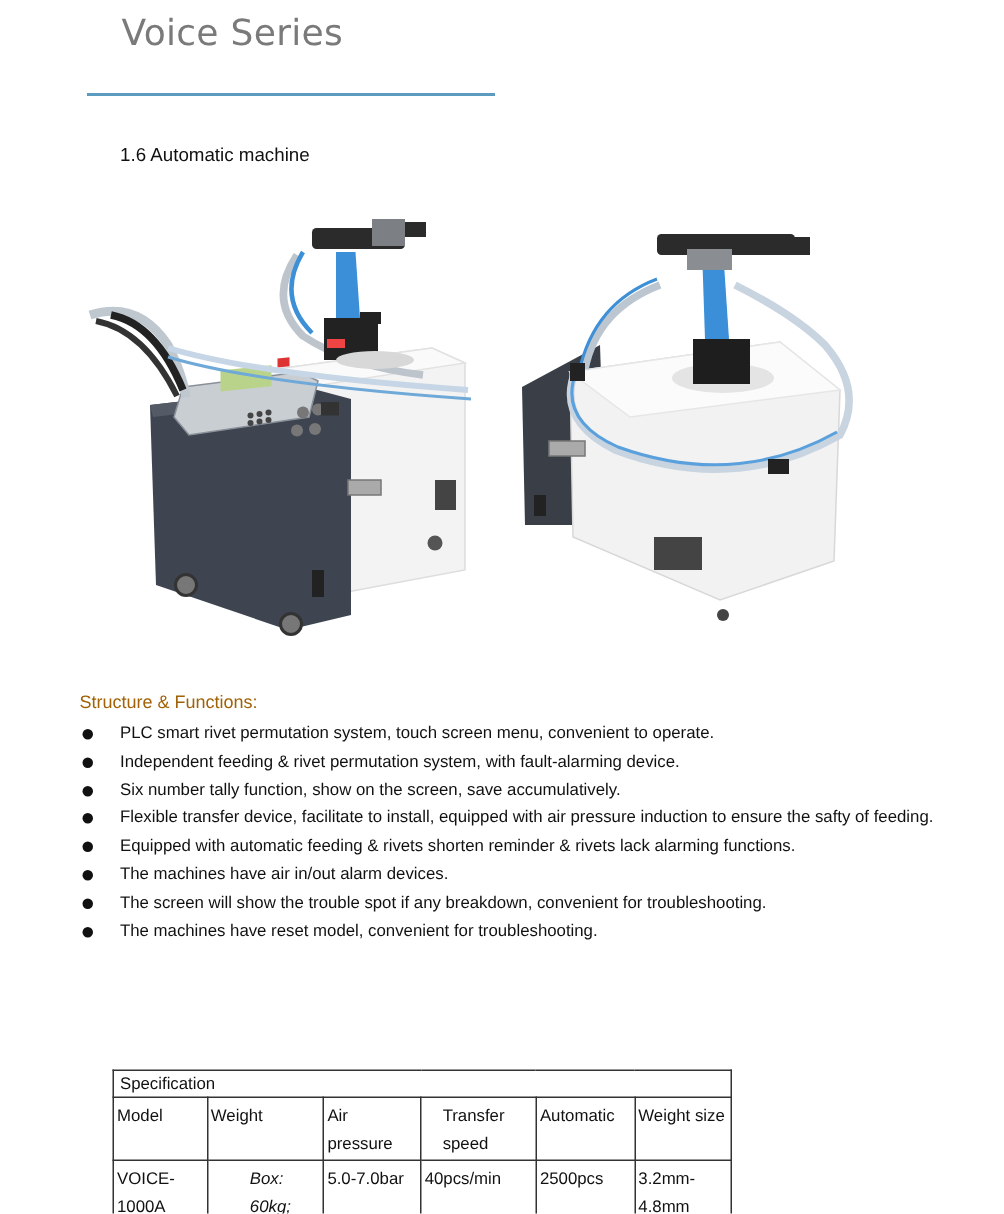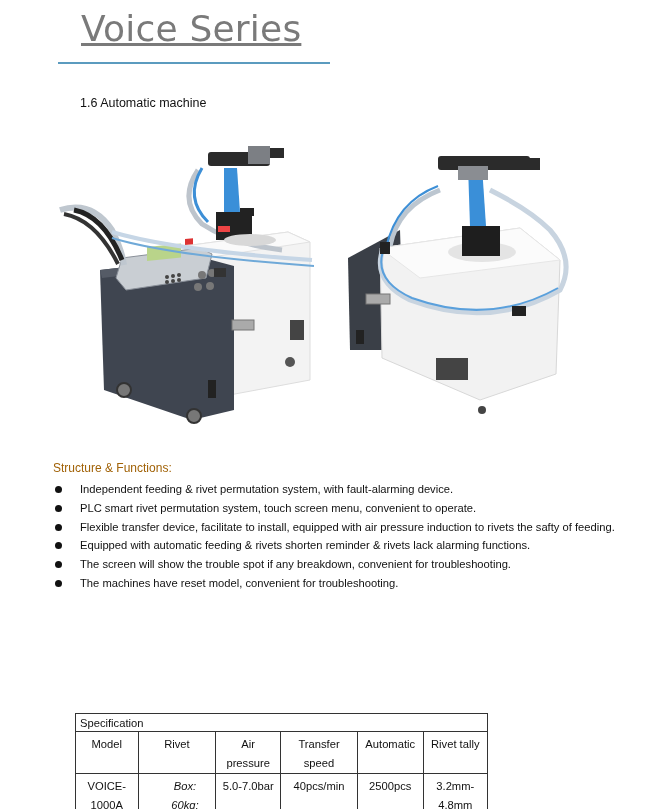--- a/index.html
+++ b/index.html
@@ -1,22 +1,22 @@
 <!DOCTYPE html>
 <html><head>
   <meta charset="utf-8">
   <style>
     * { box-sizing: border-box; margin: 0; padding: 0; }
     html, body { width: 669px; height: 809px; background: #ffffff; overflow: hidden; }
     body { position: relative; font-family: "Liberation Sans", "DejaVu Sans", sans-serif; color: #1a1a1a; }
 
     .page-title {
       position: absolute; left: 81px; top: 8px;
-      font-size: 36px; color: #7a7a7a; letter-spacing: 0.2px;
-      font-family: "DejaVu Sans", "Liberation Sans", sans-serif; font-weight: normal; text-decoration: underline;
+      font-size: 24px; color: #7a7a7a; letter-spacing: 0.2px;
+      font-family: "DejaVu Sans", "Liberation Sans", sans-serif; font-weight: normal;
     }
     .title-rule {
       position: absolute; left: 58px; top: 62px; width: 272px; height: 2px;
       background: #5b9bbf;
     }
     .section-heading {
       position: absolute; left: 80px; top: 96px;
       font-size: 12.5px; color: #111;
     }
 
@@ -33,21 +33,21 @@
     .feature-item .bullet {
       position: absolute; left: 2px; top: 6px; width: 7px; height: 7px; border-radius: 50%; background: #111;
     }
 
     
     .spec-table {
       position: absolute; left: 75px; top: 713px; width: 413px;
       border-collapse: collapse; font-size: 11.2px; color: #111;
     }
     .spec-table td, .spec-table th {
-      border: 1px solid #333; font-weight: normal; text-align: center; vertical-align: top;
+      border: 1px solid #333; font-weight: normal; text-align: left; vertical-align: top;
       padding: 3px 2px 0 2px; line-height: 19px;
     }
     .spec-table .caption-cell { text-align: left; padding-left: 4px; height: 18px; line-height: 16px; padding-top: 1px; }
     .spec-table .header-row th { height: 39px; }
     .spec-table .data-row td { height: 39px; }
   </style>
 </head>
 <body>
 
 <div class="page-title">Voice Series</div>
@@ -128,48 +128,50 @@
   <rect x="122" y="96" width="38" height="30" fill="#1e1e1e"></rect>
 
   <path d="M128,36 L142,36 L146,96 L130,96 Z" fill="#3a8fd8"></path>
   <rect x="98" y="26" width="92" height="14" rx="3" fill="#2b2b2b"></rect>
   <rect x="118" y="36" width="30" height="14" fill="#8a8d92"></rect>
   <rect x="186" y="28" width="14" height="12" fill="#2b2b2b"></rect>
 </svg>
 
 <div class="structure-title">Structure &amp; Functions:</div>
 <ul class="feature-list">
+  <li class="feature-item"><span class="bullet"></span><span>PLC smart rivet permutation system, touch screen menu, convenient to operate.</span></li>
   <li class="feature-item"><span class="bullet"></span><span>Independent feeding &amp; rivet permutation system, with fault-alarming device.</span></li>
-  <li class="feature-item"><span class="bullet"></span><span>PLC smart rivet permutation system, touch screen menu, convenient to operate.</span></li>
-  <li class="feature-item"><span class="bullet"></span><span>Flexible transfer device, facilitate to install, equipped with air pressure induction to rivets the safty of feeding.</span></li>
+  <li class="feature-item"><span class="bullet"></span><span>Six number tally function, show on the screen, save accumulatively.</span></li>
+  <li class="feature-item"><span class="bullet"></span><span>Flexible transfer device, facilitate to install, equipped with air pressure induction to ensure the safty of feeding.</span></li>
   <li class="feature-item"><span class="bullet"></span><span>Equipped with automatic feeding &amp; rivets shorten reminder &amp; rivets lack alarming functions.</span></li>
+  <li class="feature-item"><span class="bullet"></span><span>The machines have air in/out alarm devices.</span></li>
   <li class="feature-item"><span class="bullet"></span><span>The screen will show the trouble spot if any breakdown, convenient for troubleshooting.</span></li>
   <li class="feature-item"><span class="bullet"></span><span>The machines have reset model, convenient for troubleshooting.</span></li>
 </ul>
 
 <table class="spec-table">
   <colgroup>
     <col style="width:86px">
       <col style="width:85px">
       <col style="width:85px">
       <col style="width:85px">
       <col style="width:79px">
       <col style="width:91px">
   </colgroup>
   <tbody>
       <tr>
     <td class="caption-cell" colspan="6">Specification</td>
   </tr>
   <tr class="header-row">
     <th>Model</th>
-    <th>Rivet</th>
+    <th>Weight</th>
     <th>Air pressure</th>
     <th style="padding-left:14px;padding-right:14px;">Transfer speed</th>
     <th>Automatic</th>
-    <th>Rivet tally</th>
+    <th>Weight size</th>
   </tr>
   <tr class="data-row">
     <td>VOICE-1000A</td>
     <td style="padding-left:28px;padding-right:12px;font-style:italic;">Box: 60kg; Gun: 2~3kg</td>
     <td>5.0-7.0bar</td>
     <td>40pcs/min</td>
     <td>2500pcs</td>
     <td>3.2mm-4.8mm</td>
   </tr>
 </tbody>

